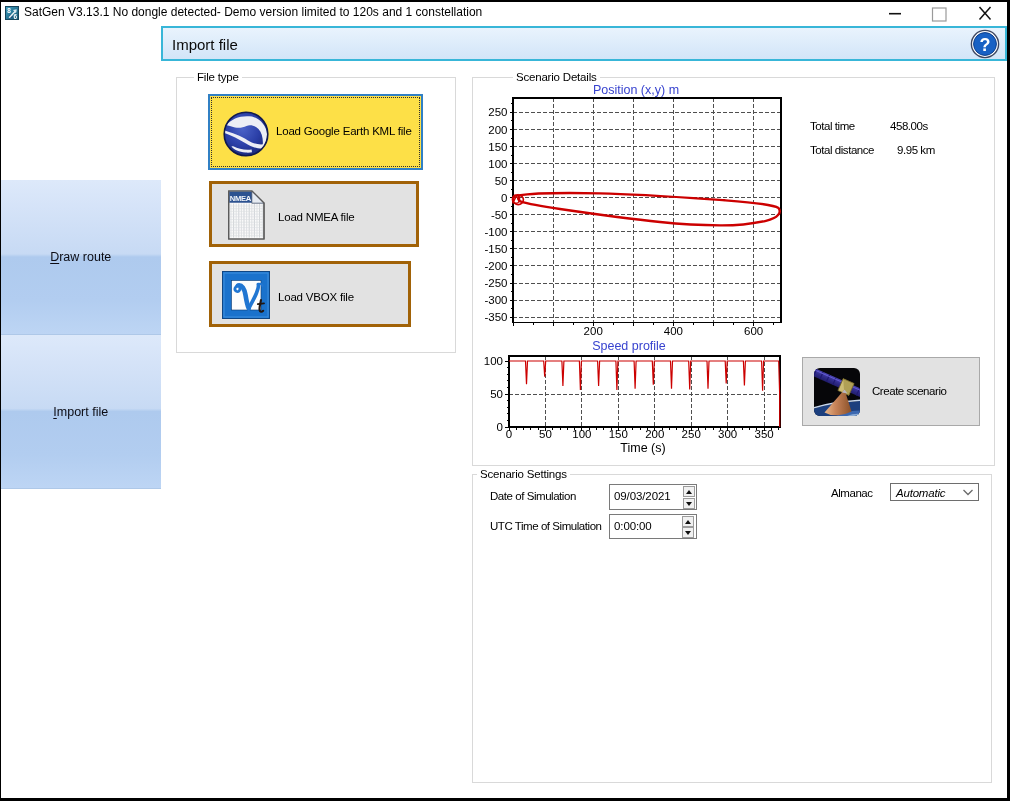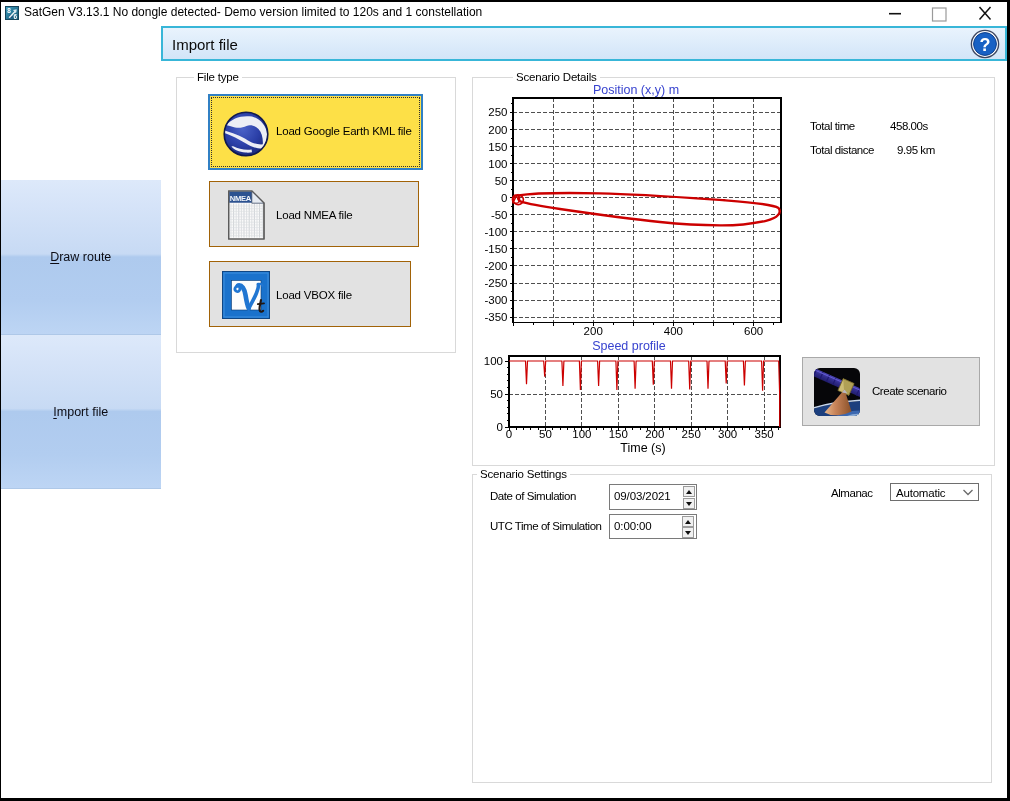--- a/index.html
+++ b/index.html
@@ -23,36 +23,36 @@
   .sbtn span{position:absolute;left:0;right:0;top:70px;}
   .sbtn u{text-decoration:underline;text-underline-offset:2px;}
   
   #header{left:161px;top:26px;width:846px;height:35px;box-sizing:border-box;
           border:2px solid #38b6d8;background:linear-gradient(180deg,#e9f3fd,#d2e5f8);}
   #header-text{left:172px;top:36px;font-size:15px;color:#0a0a0a;}
   
   .groupbox{position:absolute;border:1px solid #d9d9d9;box-sizing:border-box;}
   .grouplabel{position:absolute;font-size:11.5px;letter-spacing:-0.2px;color:#000;background:#fff;padding:0 3px;}
   
-  .fbtn{position:absolute;box-sizing:border-box;background:#e2e2e2;border:1px solid #a16207;}
+  .fbtn{position:absolute;box-sizing:border-box;background:#e2e2e2;border:3px solid #a16207;}
   #btn-kml{left:208px;top:94px;width:210.5px;height:72px;border:2px solid #3180c4;background:#fde047;}
   #btn-kml .focus{position:absolute;left:1px;top:1px;right:1px;bottom:1px;border:1px dotted #303030;}
   .lbl{position:absolute;font-size:11.5px;letter-spacing:-0.2px;color:#000;}
   
   .ctl-label{position:absolute;font-size:11.5px;letter-spacing:-0.45px;color:#000;}
   .spinfield{position:absolute;box-sizing:border-box;border:1px solid #7a7a7a;background:#fff;}
   .spinfield .txt{position:absolute;left:4px;font-size:11.5px;letter-spacing:-0.1px;color:#000;}
   .spinbtn{position:absolute;box-sizing:border-box;border:1px solid #9c9c9c;background:#f1f1f1;}
   .tri-up{width:0;height:0;border-left:3.5px solid transparent;border-right:3.5px solid transparent;
           border-bottom:4px solid #101010;position:absolute;left:2px;top:3px;}
   .tri-dn{width:0;height:0;border-left:3.5px solid transparent;border-right:3.5px solid transparent;
           border-top:4px solid #101010;position:absolute;left:2px;top:3px;}
   #combo{left:890px;top:483px;width:89px;height:18px;box-sizing:border-box;
          border:1px solid #6e6e6e;background:#fff;}
-  #combo .txt{position:absolute;left:5px;top:2.5px;font-size:11.5px;letter-spacing:-0.2px;color:#000;}
+  #combo .txt{position:absolute;left:5px;top:2.5px;font-size:11.5px;letter-spacing:-0.2px;color:#000;font-style:italic;}
   #createbtn{left:802px;top:357px;width:178px;height:69px;box-sizing:border-box;
              background:#e2e2e2;border:1px solid #a9a9a9;}
 </style>
 </head>
 <body>
 
   <div class="abs" id="titlebar"></div>
   <div class="abs" id="title-text">SatGen V3.13.1 No dongle detected- Demo version limited to 120s and 1 constellation</div>
   <svg class="abs" style="left:5px;top:6px" width="14" height="14" viewBox="0 0 14 14">
     <defs>

